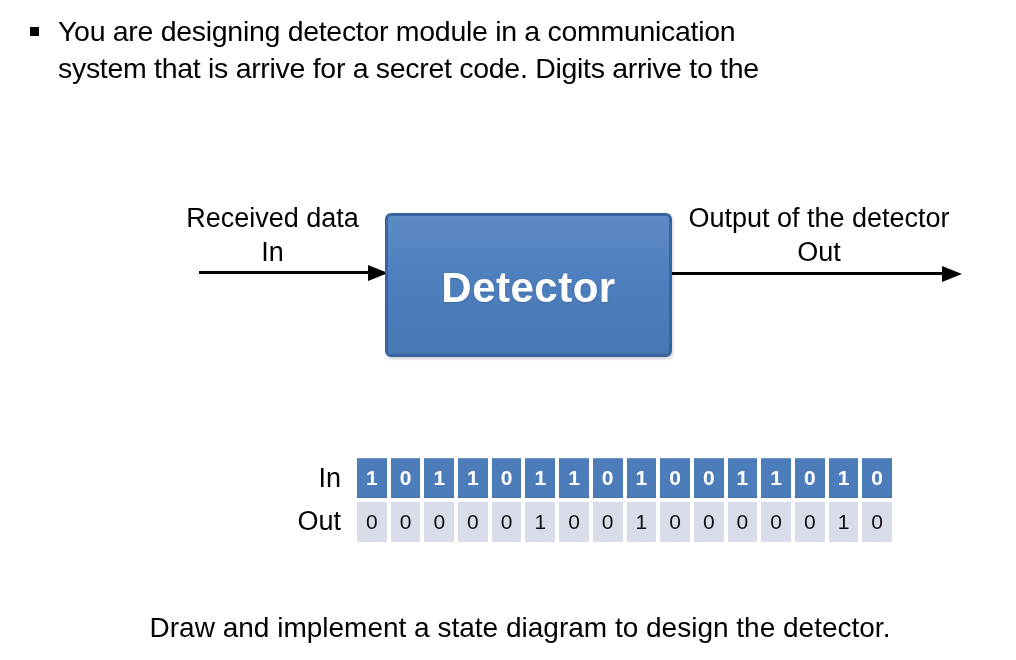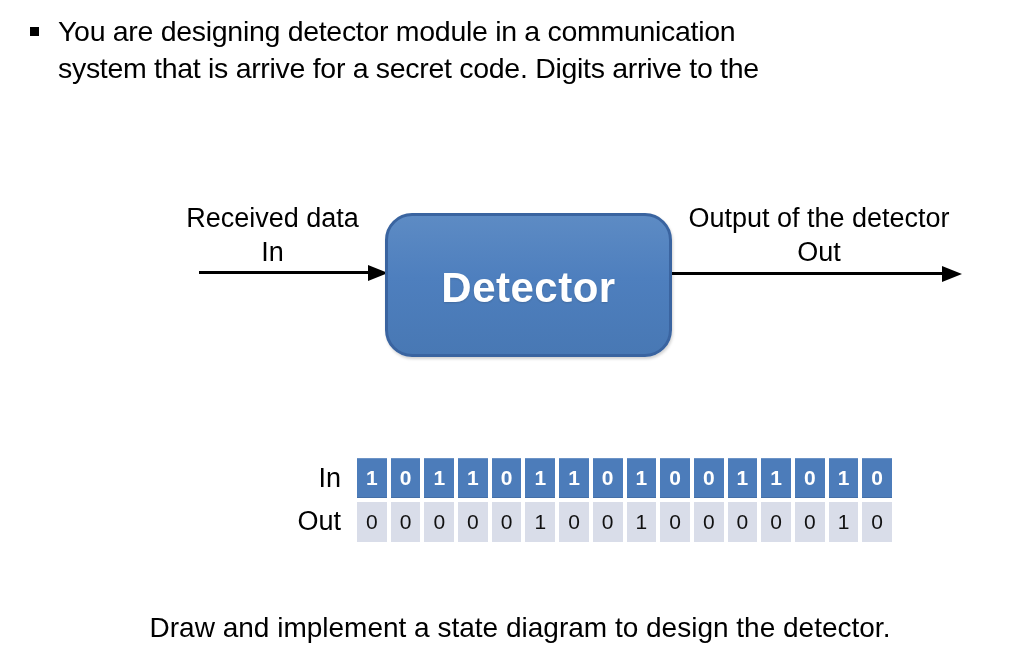--- a/index.html
+++ b/index.html
@@ -72,21 +72,21 @@
   #arrow-out-head { left: 942px; top: 265.5px; }
 
   #detector-box {
     position: absolute;
     left: 385px;
     top: 213px;
     width: 287px;
     height: 144px;
     box-sizing: border-box;
     border: 3px solid var(--block-border, #3a64a0);
-    border-radius: 27px;
+    border-radius: 6px;
     background: linear-gradient(180deg, #5d8bc4 0%, var(--block-fill, #4e7fbe) 45%, #4878b4 100%);
     box-shadow: 1px 2px 3px rgba(0,0,0,0.18);
     display: flex;
     align-items: center;
     justify-content: center;
   }
   #detector-box .block-text {
     color: var(--block-text, #fff);
     font-size: 42px;
     font-weight: 600;

